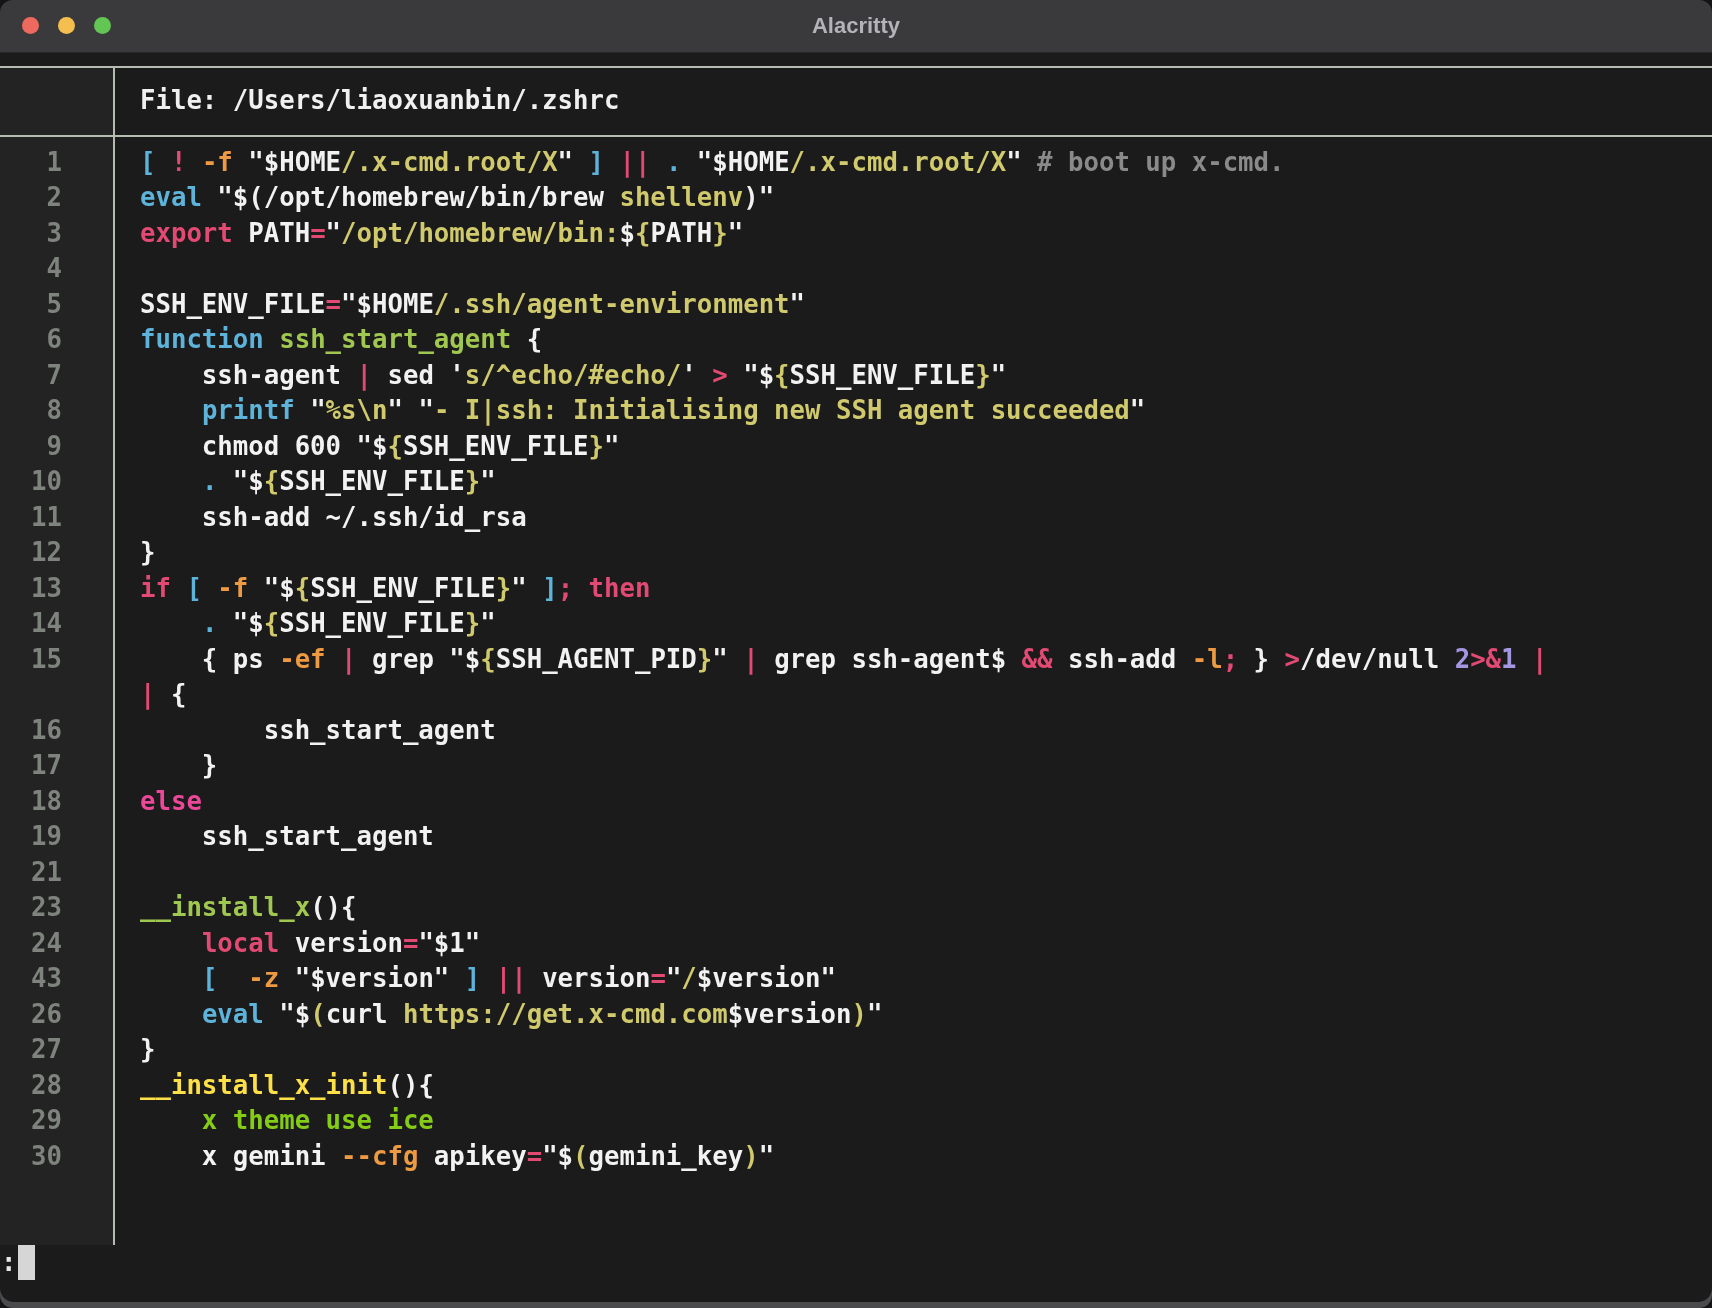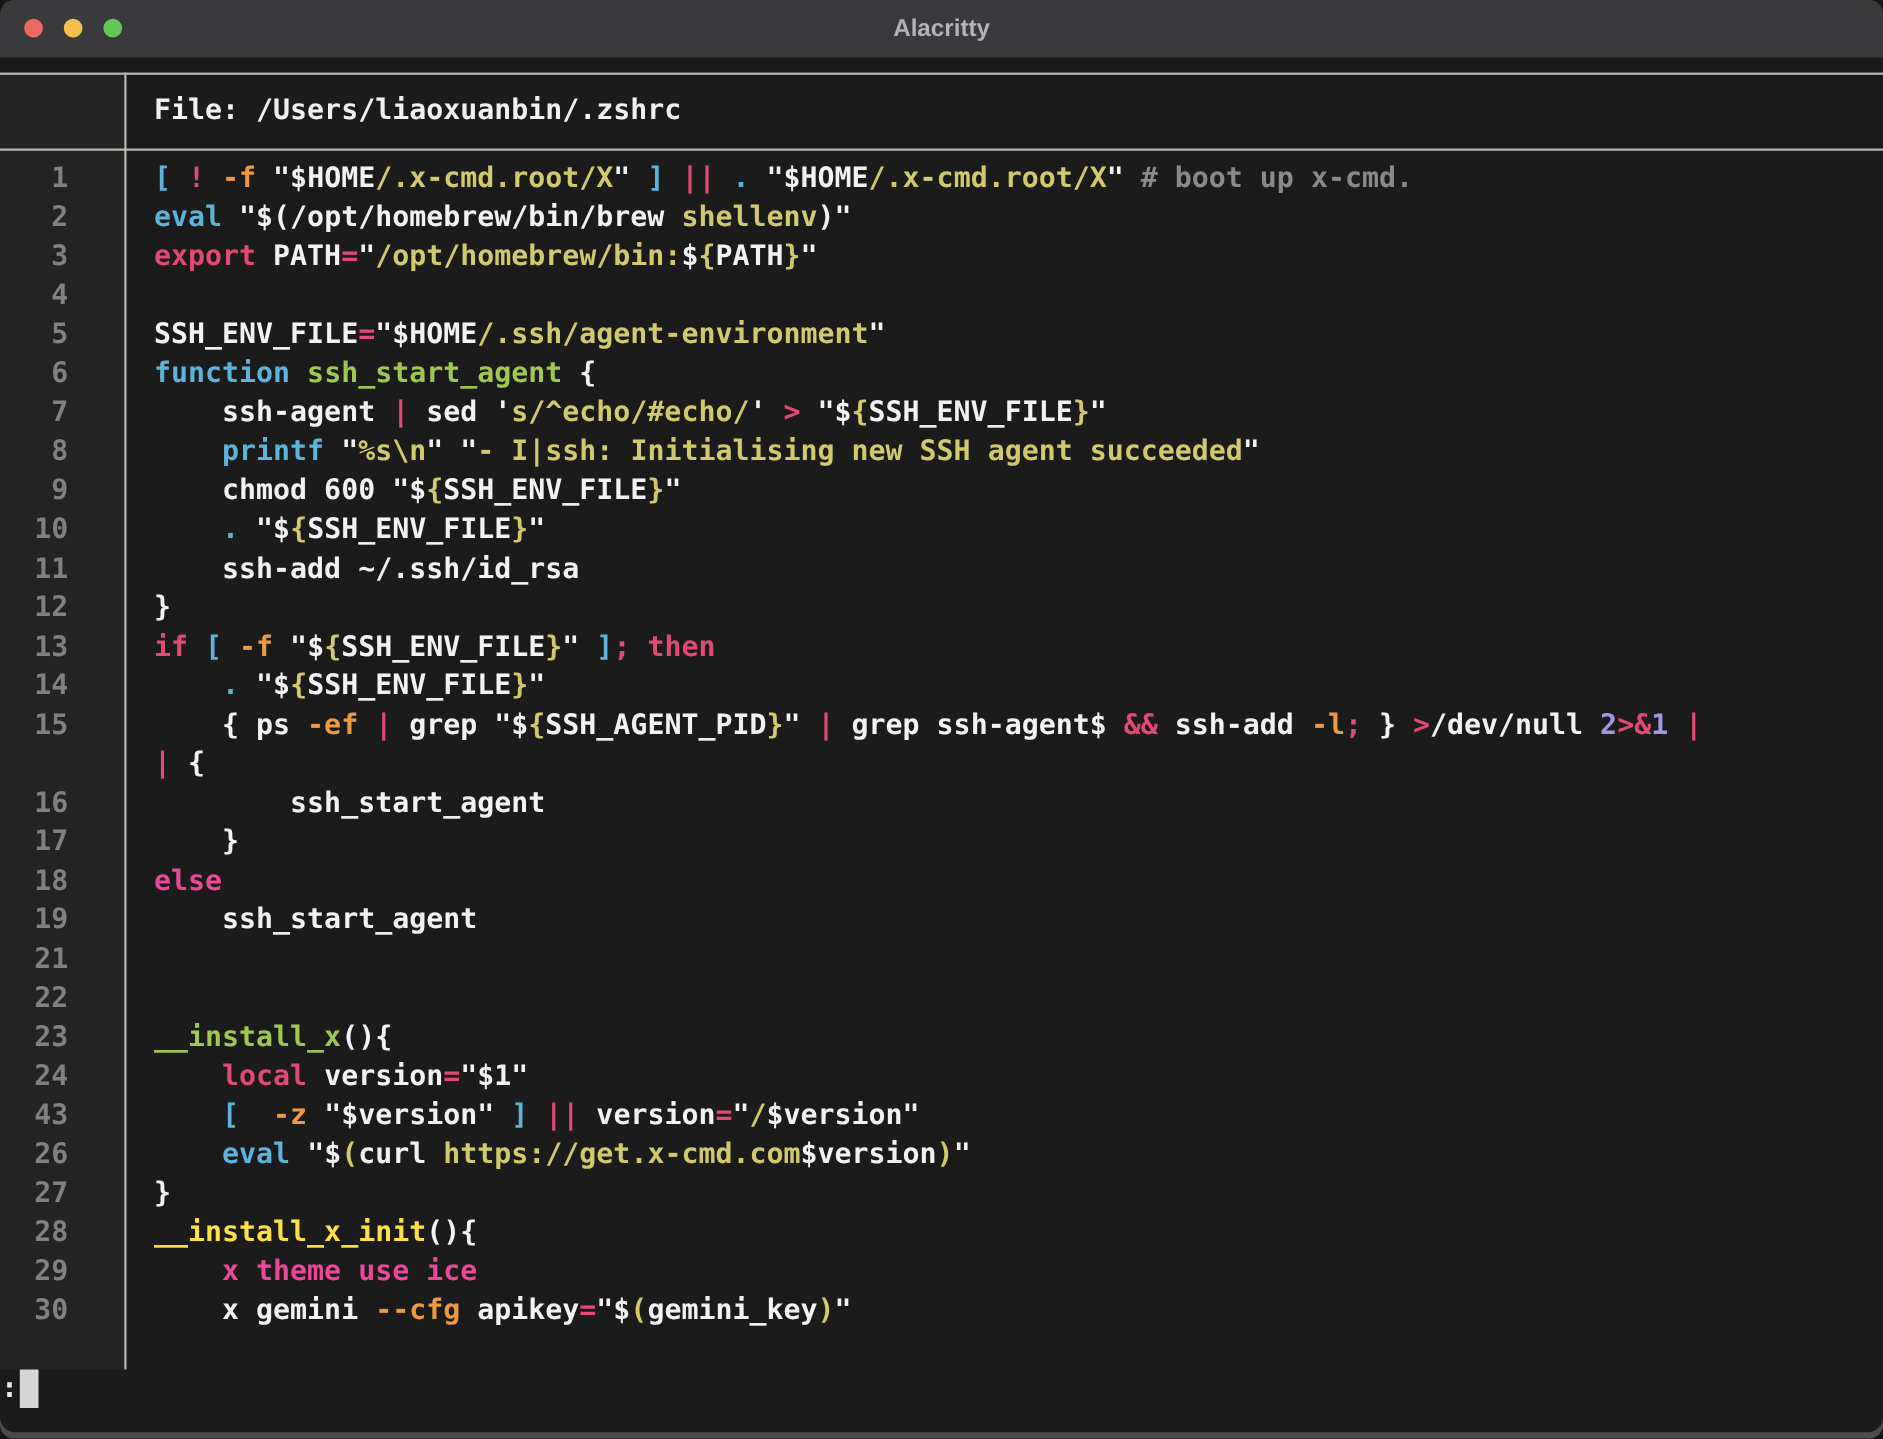--- a/index.html
+++ b/index.html
@@ -129,24 +129,20 @@
         </div>
         <div class="row">
           <span class="gut">19</span>
           <span class="txt"><span style="color: rgb(242, 242, 242);">    ssh_start_agent</span></span>
         </div>
         <div class="row">
           <span class="gut">21</span>
           <span class="txt"></span>
         </div>
         <div class="row">
-          <span class="gut">22</span>
-          <span class="txt"></span>
-        </div>
-        <div class="row">
           <span class="gut">23</span>
           <span class="txt"><span style="color: rgb(160, 200, 80);">__install_x</span><span style="color: rgb(242, 242, 242);">(){</span></span>
         </div>
         <div class="row">
           <span class="gut">24</span>
           <span class="txt"><span style="color: rgb(242, 242, 242);">    </span><span style="color: rgb(226, 74, 115);">local</span><span style="color: rgb(242, 242, 242);"> version</span><span style="color: rgb(226, 74, 115);">=</span><span style="color: rgb(242, 242, 242);">"$1"</span></span>
         </div>
         <div class="row">
           <span class="gut">43</span>
           <span class="txt"><span style="color: rgb(242, 242, 242);">    </span><span style="color: rgb(93, 179, 217);">[</span><span style="color: rgb(242, 242, 242);">  </span><span style="color: rgb(237, 154, 67);">-z</span><span style="color: rgb(242, 242, 242);"> "$version" </span><span style="color: rgb(93, 179, 217);">]</span><span style="color: rgb(242, 242, 242);"> </span><span style="color: rgb(226, 74, 115);">||</span><span style="color: rgb(242, 242, 242);"> version</span><span style="color: rgb(226, 74, 115);">=</span><span style="color: rgb(242, 242, 242);">"</span><span style="color: rgb(208, 202, 109);">/</span><span style="color: rgb(242, 242, 242);">$version"</span></span>
@@ -158,21 +154,21 @@
         <div class="row">
           <span class="gut">27</span>
           <span class="txt"><span style="color: rgb(242, 242, 242);">}</span></span>
         </div>
         <div class="row">
           <span class="gut">28</span>
           <span class="txt"><span style="color: #fde047;">__install_x_init</span><span style="color: rgb(242, 242, 242);">(){</span></span>
         </div>
         <div class="row">
           <span class="gut">29</span>
-          <span class="txt"><span style="color: #ec4899;">    x theme use ice</span></span>
+          <span class="txt"><span style="color: #84cc16;">    x theme use ice</span></span>
         </div>
         <div class="row">
           <span class="gut">30</span>
           <span class="txt"><span style="color: rgb(242, 242, 242);">    x gemini </span><span style="color: rgb(237, 154, 67);">--cfg</span><span style="color: rgb(242, 242, 242);"> apikey</span><span style="color: rgb(226, 74, 115);">=</span><span style="color: rgb(242, 242, 242);">"$</span><span style="color: rgb(208, 202, 109);">(</span><span style="color: rgb(242, 242, 242);">gemini_key</span><span style="color: rgb(208, 202, 109);">)</span><span style="color: rgb(242, 242, 242);">"</span></span>
         </div>
       </div>
 
     <div class="prompt-row">
       <span>:</span>
       <span class="cursor"></span>

